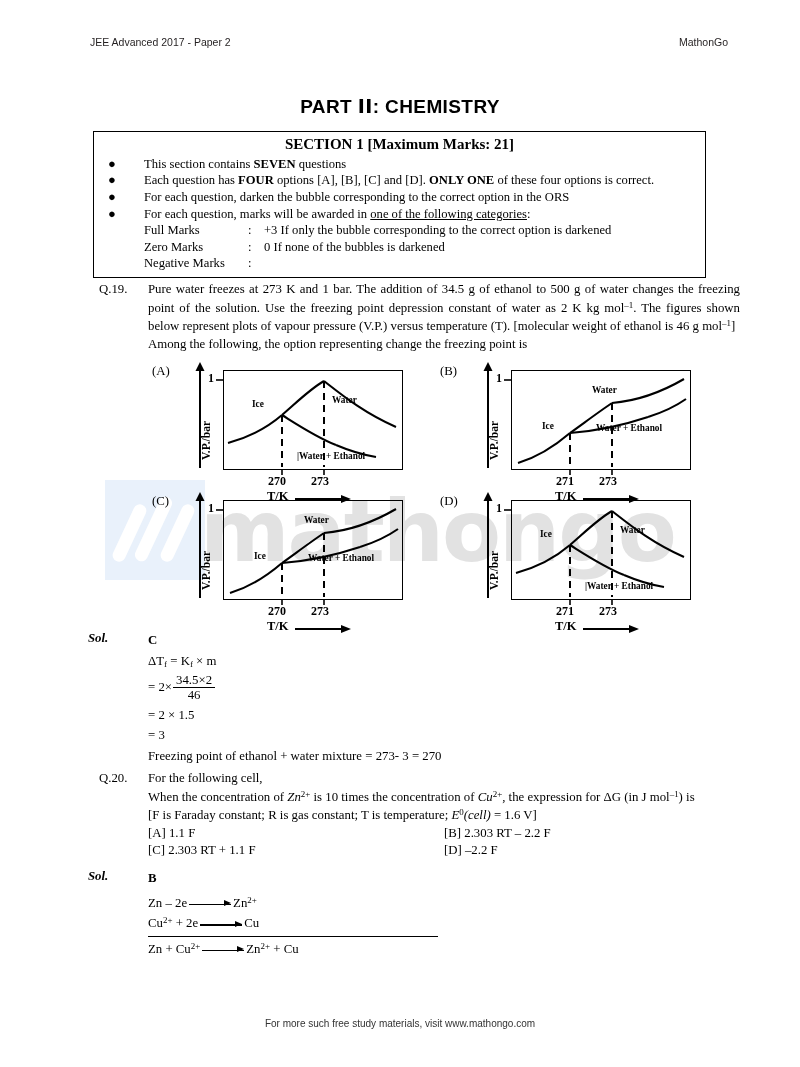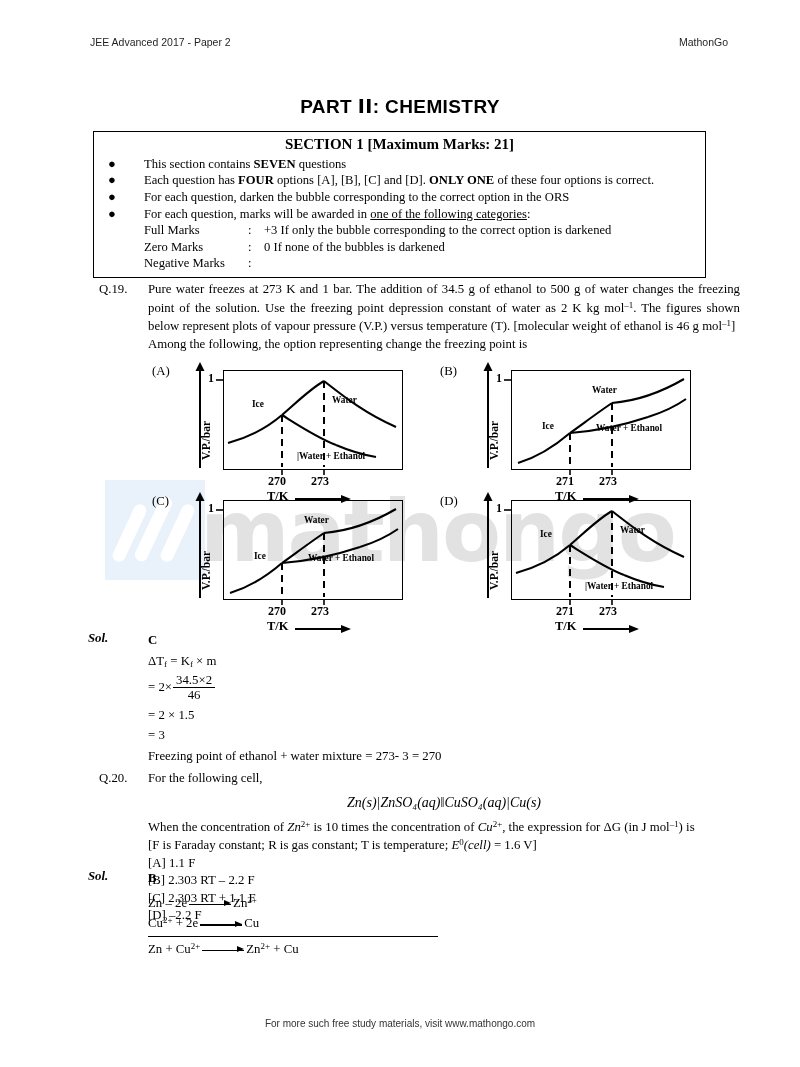--- a/index.html
+++ b/index.html
@@ -80,21 +80,21 @@
   .mk-lbl { width:104px; flex:0 0 104px; }
   .mk-col { width:16px; flex:0 0 16px; }
   .mk-val { flex:1; }
 
   
   .q { position:absolute; font-size:12.8px; line-height:1.37; }
   .qno { position:absolute; left:99px; width:52px; }
   .qbody { position:absolute; left:148px; width:592px; }
   .just { text-align:justify; text-justify:inter-word; }
 
-  .opt-row { display:flex;flex-direction:column; }
+  .opt-row { display:flex; }
   .opt-col { width:296px; }
 
   sub { font-size:0.7em; vertical-align:-0.25em; }
   sup { font-size:0.7em; vertical-align:0.45em; }
   .it { font-style:italic; }
 
   
   .sol-lbl { position:absolute; left:88px; font-style:italic; font-weight:bold; font-size:12.8px; }
   .sol-body { position:absolute; left:148px; width:600px; font-size:12.8px; line-height:1.45; }
 
@@ -390,21 +390,20 @@
       <div class="eqline"><span>= 2×</span><span class="frac"><span class="num">34.5×2</span><span class="den">46</span></span></div>
       <div class="eqline">= 2 × 1.5</div>
       <div class="eqline">= 3</div>
       <div class="eqline">Freezing point of ethanol + water mixture = 273- 3 = 270</div>
     </div>
 
     <div class="q" style="top:770px;">
       <div class="qno">Q.20.</div>
       <div class="qbody">
         <div>For the following cell,</div>
-        <div style="text-align:center; font-style:italic; font-size:14px; margin:5px 0 6px 0;">Zn(s)|ZnSO₄(aq)‖CuSO₄(aq)|Cu(s)</div>
         <div><span>When the concentration of </span><span class="it">Zn</span><sup>2+</sup><span> is 10 times the concentration of </span><span class="it">Cu</span><sup>2+</sup><span>, the expression for ΔG (in J mol</span><sup>–1</sup><span>) is</span></div>
         <div><span>[F is Faraday constant; R is gas constant; T is temperature; </span><span class="it">E</span><sup>0</sup><span class="it">(cell)</span><span> = 1.6 V]</span></div>
 
         <div class="opt-row">
           <div class="opt-col"><span>[A]</span>&nbsp;<span>1.1 F</span></div>
           <div class="opt-col"><span>[B]</span>&nbsp;<span>2.303 RT – 2.2 F</span></div>
         </div>
         <div class="opt-row">
           <div class="opt-col"><span>[C]</span>&nbsp;<span>2.303 RT + 1.1 F</span></div>
           <div class="opt-col"><span>[D]</span>&nbsp;<span>–2.2 F</span></div>

